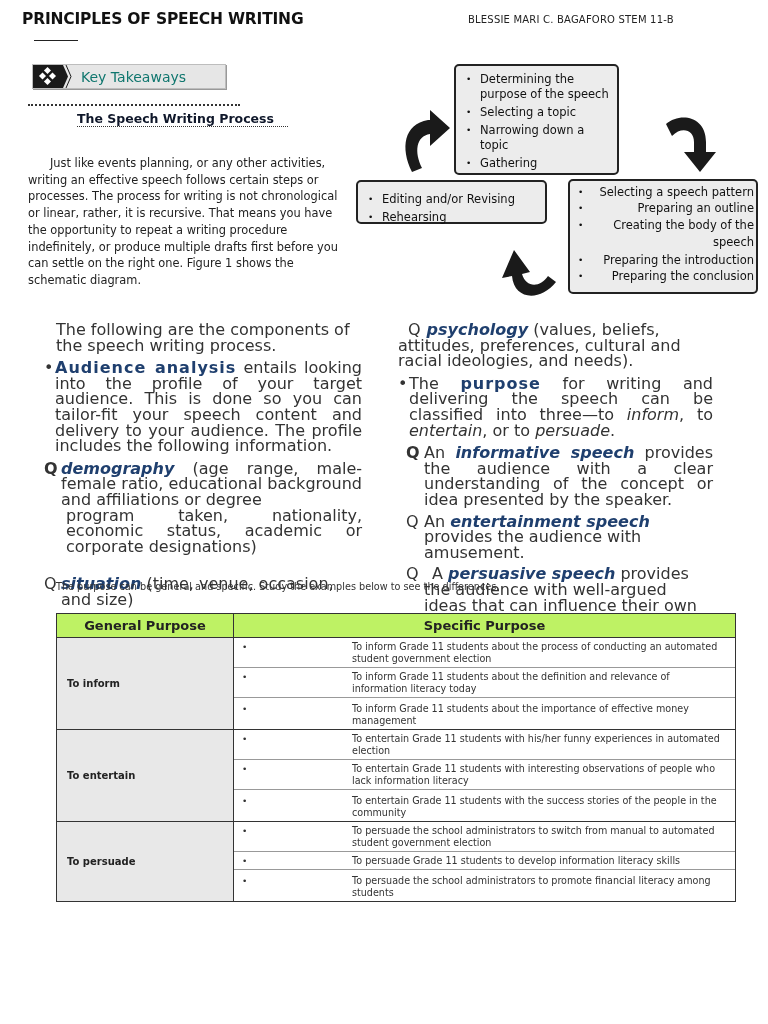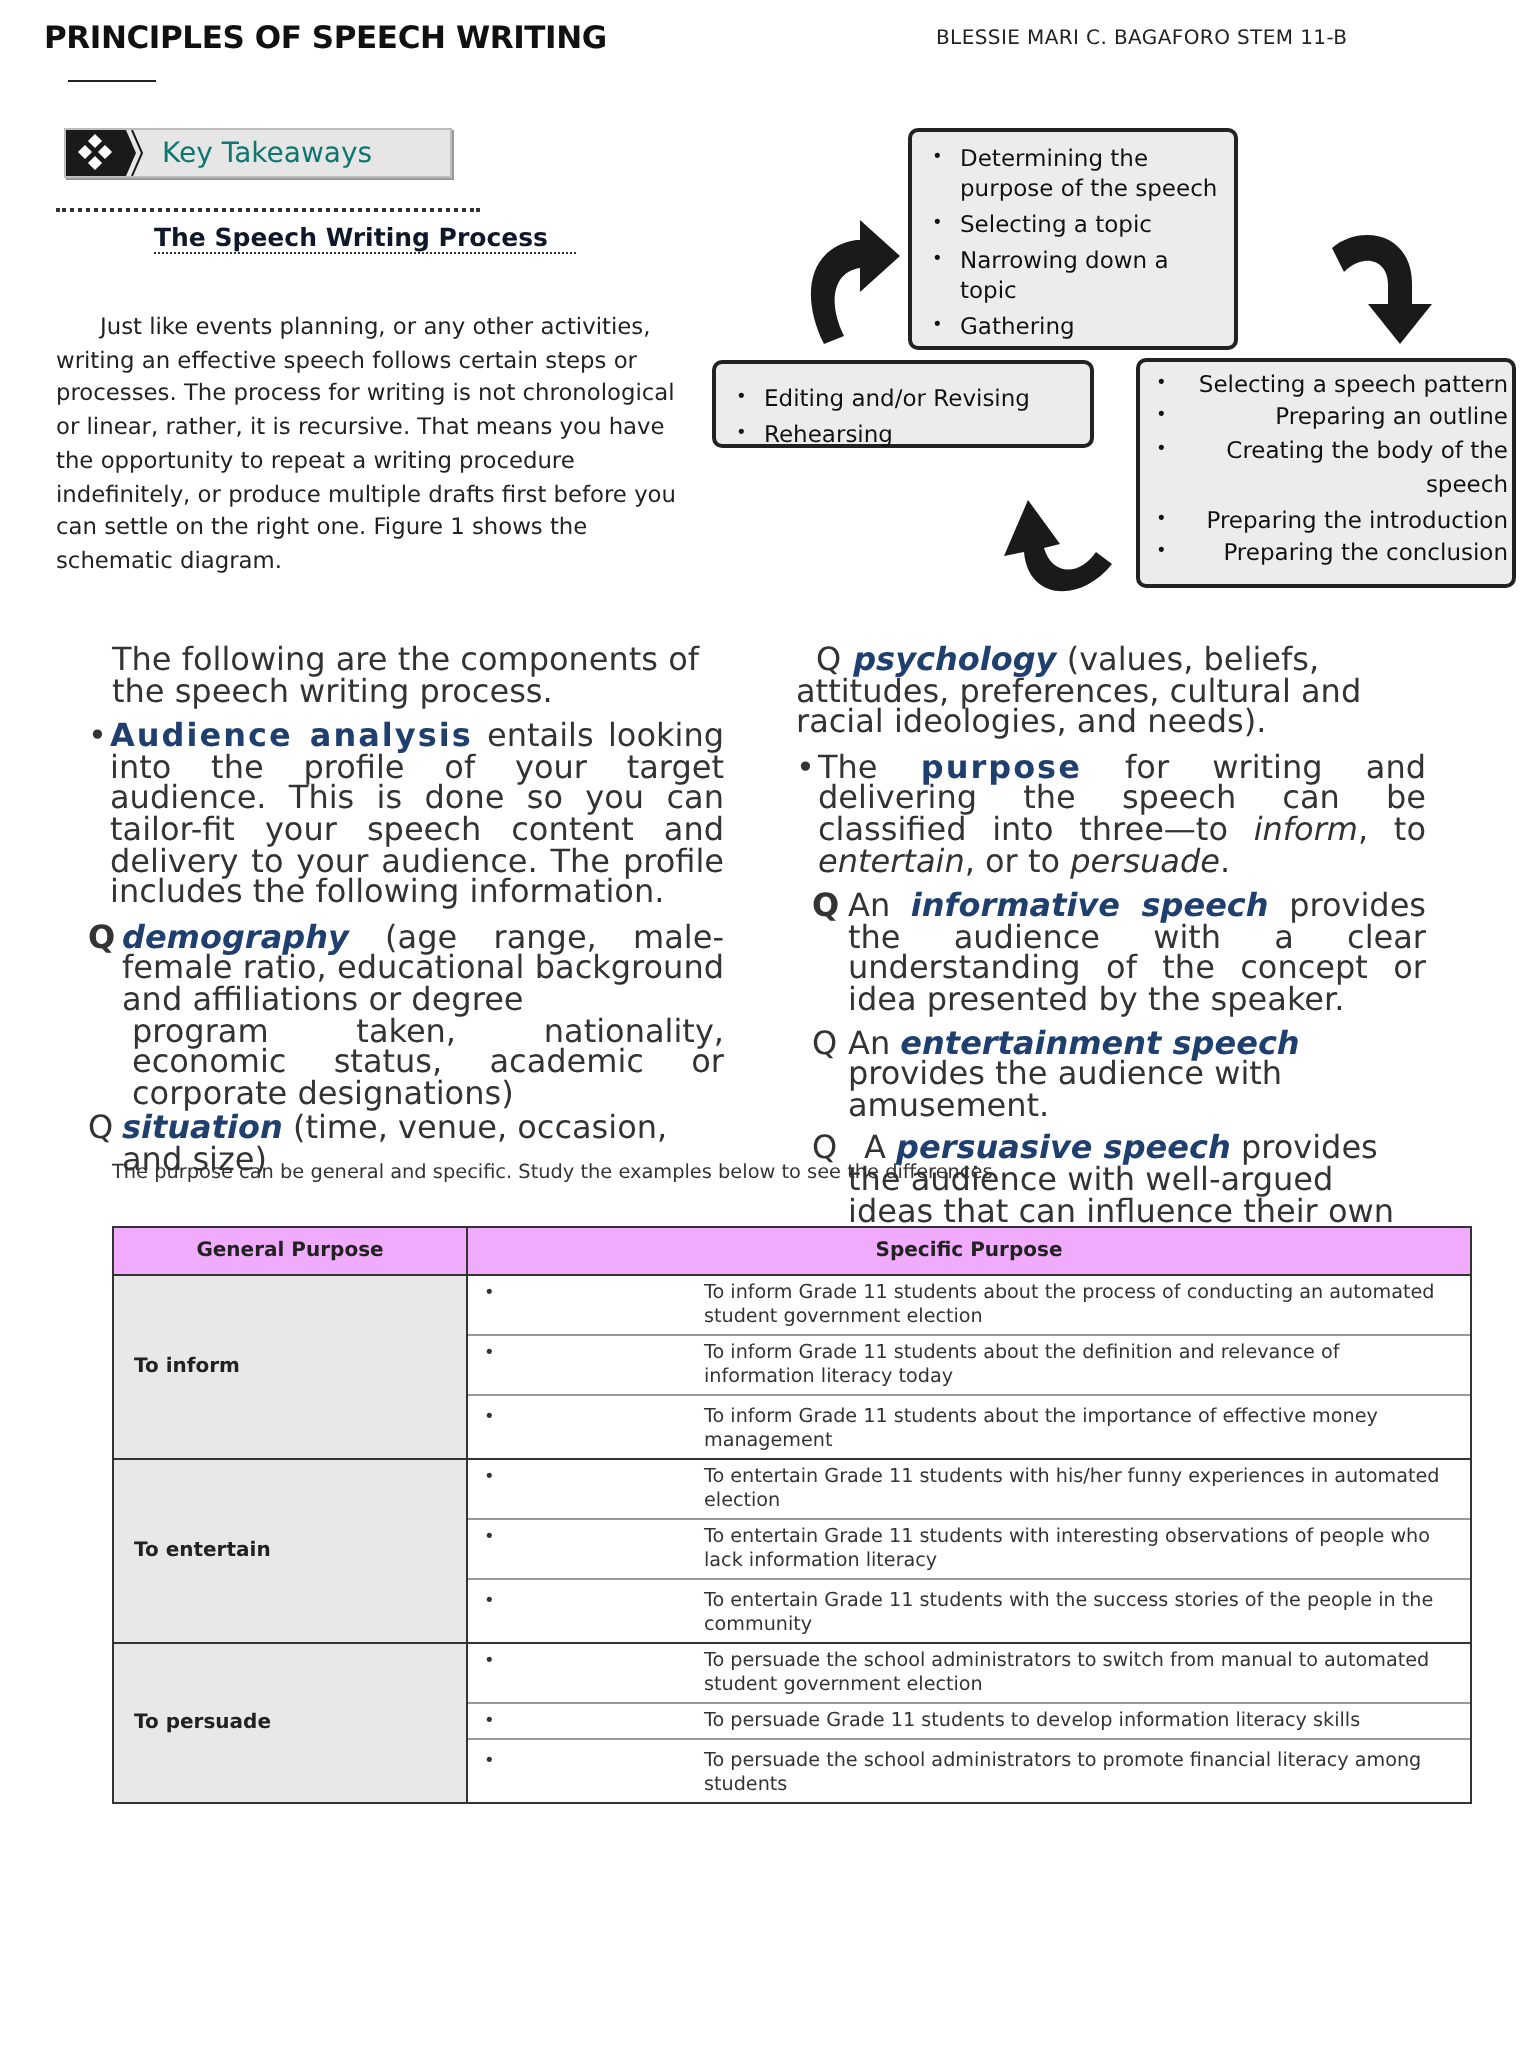--- a/index.html
+++ b/index.html
@@ -50,21 +50,21 @@
   .bul::before { content: "•"; position: absolute; left: 0; top: 0; }
   .just { text-align: justify; }
 
   .col-left { left: 44px; top: 322px; width: 318px; }
   .col-right { left: 398px; top: 322px; width: 315px; }
 
   .lead { left: 56px; top: 581px; font-size: 9.7px; color: #333; }
 
   
   table.purpose { position: absolute; left: 56px; top: 613px; width: 680px; border-collapse: collapse; font-size: 9.6px; color: #333; }
-  table.purpose th { background: #f0abfc; color: #222; font-weight: bold; height: 24px; border: 1px solid #333; font-size: 10px; }
+  table.purpose th { background: #bef264; color: #222; font-weight: bold; height: 24px; border: 1px solid #333; font-size: 13px; }
   table.purpose td { border: 1px solid #333; vertical-align: middle; }
   td.gen { width: 177px; background: #e8e8e8; font-weight: bold; padding-left: 10px; font-size: 10px; color: #222; border-bottom: 2px solid #222; }
   td.spec { padding: 0; border-bottom: 2px solid #222; }
   .spec-row { display: flex; border-bottom: 1px solid #999; padding: 3px 0 2px 0; line-height: 12px; }
   .spec-row:last-child { border-bottom: none; }
   .spec-row .dot { width: 118px; padding-left: 8px; font-size: 9px; }
   .spec-row .txt { flex: 1; padding-right: 10px; }
 </style>
 </head>
 <body>
@@ -132,21 +132,21 @@
   <path d="M56,34 C40,54 14,52 12,28 L2,30 L14,2 L30,24 L22,26 C26,40 40,40 48,28 Z" fill="#1a1a1a"></path>
 </svg>
 
 <div class="abs col col-left">
   <p style="padding-left:12px;">The following are the components of the speech writing process.</p>
   <p class="bul"><span class="kw-b">Audience analysis</span><span> entails looking into the profile of your target audience. This is done so you can tailor-fit your speech content and delivery to your audience. The profile includes the following information.</span></p>
   <div class="qline just" style="margin-bottom:0; padding-left:17px;">
     <span class="qmark">Q</span>
     <span class="kw">demography</span><span> (age range, male-female ratio, educational background and affiliations or degree</span>
   </div>
-  <div style="padding-left:22px; margin-bottom:2px;" class="just">program taken, nationality, economic status, academic or corporate designations)</div>
+  <div style="padding-left:22px; margin-bottom:22px;" class="just">program taken, nationality, economic status, academic or corporate designations)</div>
   <div class="qline">
     <span class="qmark" style="font-weight:normal;">Q</span>
     <span class="kw">situation</span><span> (time, venue, occasion, and size)</span>
   </div>
 </div>
 
 <div class="abs col col-right">
   <p>
     <span style="margin-left:10px; margin-right:6px;">Q</span><span class="kw">psychology</span><span> (values, beliefs, attitudes, preferences, cultural and racial ideologies, and needs).</span>
   </p>

